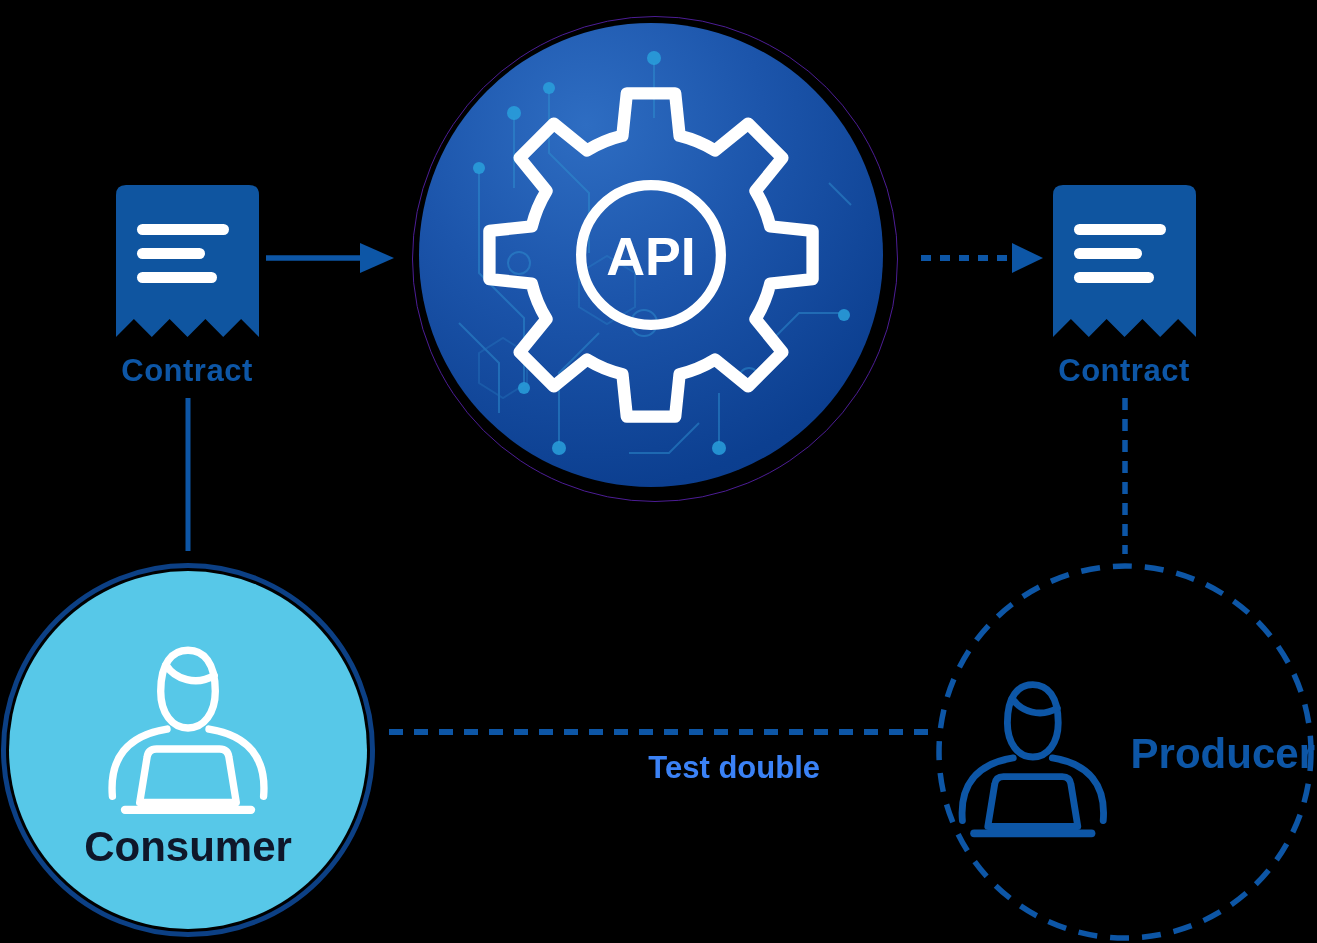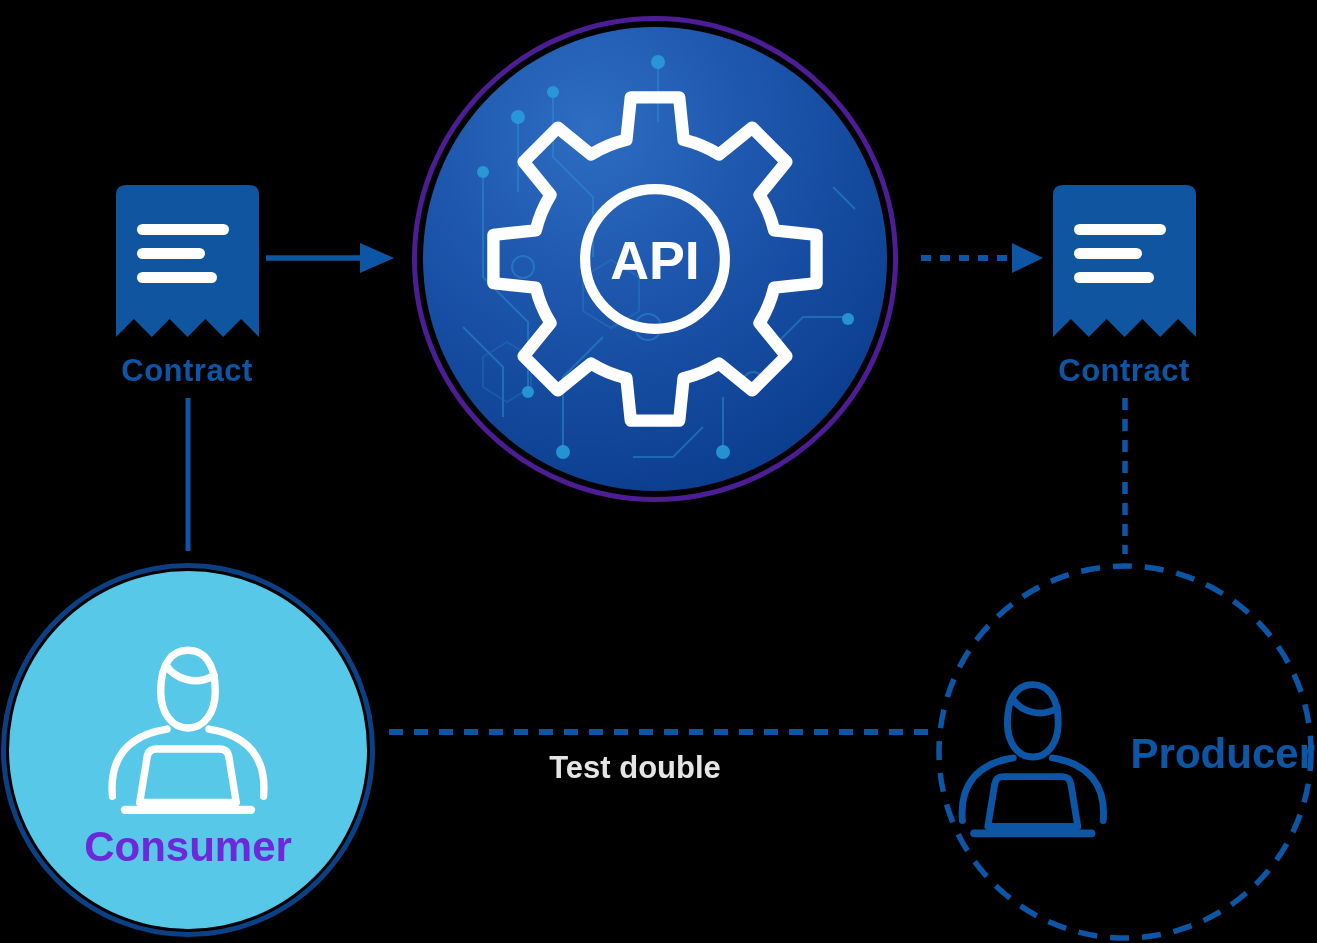--- a/index.html
+++ b/index.html
@@ -6,42 +6,42 @@
   .canvas{position:relative;width:1317px;height:943px;background:#000;overflow:hidden;
           font-family:"Liberation Sans", sans-serif;}
   .abs{position:absolute;}
 
   
   .contract-node{display:flex;flex-direction:column;align-items:center;width:160px;}
   .contract-label{margin-top:13px;font-size:31px;font-weight:bold;color:#0d56a6;letter-spacing:.5px;}
 
   
   .api-outer{left:412px;top:16px;width:486px;height:486px;border-radius:50%;
-             border:5px solid #4c1d95;box-sizing:border-box;padding:6px;}
+             border:1px solid #4c1d95;box-sizing:border-box;padding:6px;}
   .api-inner{position:relative;width:464px;height:464px;border-radius:50%;overflow:hidden;
              background:radial-gradient(circle at 36% 22%, #2e6dc2 0%, #1c55ab 38%, #0c3f90 78%, #0a3a88 100%);}
   .api-inner > svg{position:absolute;}
 
   
   .consumer-outer{left:1px;top:563px;width:374px;height:374px;border-radius:50%;
                   border:5px solid #0c4085;box-sizing:border-box;padding:3px;}
   .consumer-inner{width:358px;height:358px;border-radius:50%;background:#57c8e8;
                   display:flex;flex-direction:column;align-items:center;justify-content:center;}
   .consumer-inner .person-icon{color:#ffffff;--laptop-fill:#57c8e8;margin-top:6px;}
-  .consumer-label{font-size:42px;font-weight:bold;color:#6d28d9;margin-top:2px;}
+  .consumer-label{font-size:42px;font-weight:bold;color:#0f172a;margin-top:2px;}
 
   .producer-wrap{left:935px;top:562px;width:380px;height:380px;}
   .producer-ring{position:absolute;left:0;top:0;}
   .producer-content{position:absolute;inset:0;display:flex;
                     align-items:center;justify-content:center;}
   .producer-content .person-icon{color:#0d56a6;--laptop-fill:#000000;margin-top:10px;}
   .producer-label{font-size:42px;font-weight:bold;color:#0d56a6;margin-top:4px;}
 
-  .test-double-label{left:450px;top:750px;width:370px;text-align:center;
-                     font-size:31px;font-weight:bold;color:#e5e5e5;}
+  .test-double-label{left:450px;top:750px;width:370px;text-align:right;
+                     font-size:31px;font-weight:bold;color:#3b82f6;}
 </style>
 </head>
 <body>
 
 <div class="canvas">
 
   <div class="abs contract-node" style="left:107px;top:185px;">
     <svg width="143" height="155" viewBox="0 0 143 155">
       <path d="M10,0 L133,0 Q143,0 143,10 L143,152 L125.1,134 L107.2,152 L89.4,134 L71.5,152 L53.6,134 L35.8,152 L17.9,134 L0,152 L0,10 Q0,0 10,0 Z" fill="#0f55a0"></path>
       <rect x="21" y="39" width="92" height="11" rx="5.5" fill="#fff"></rect>

